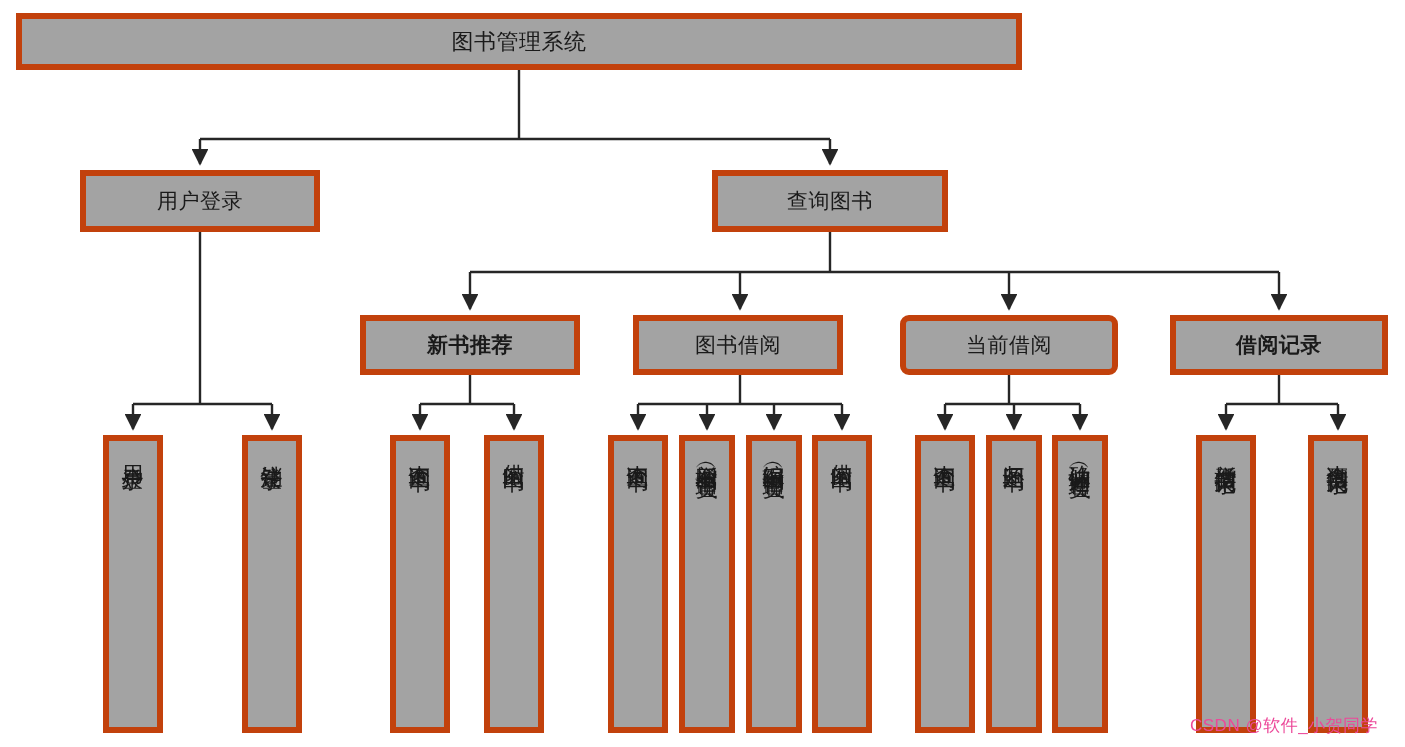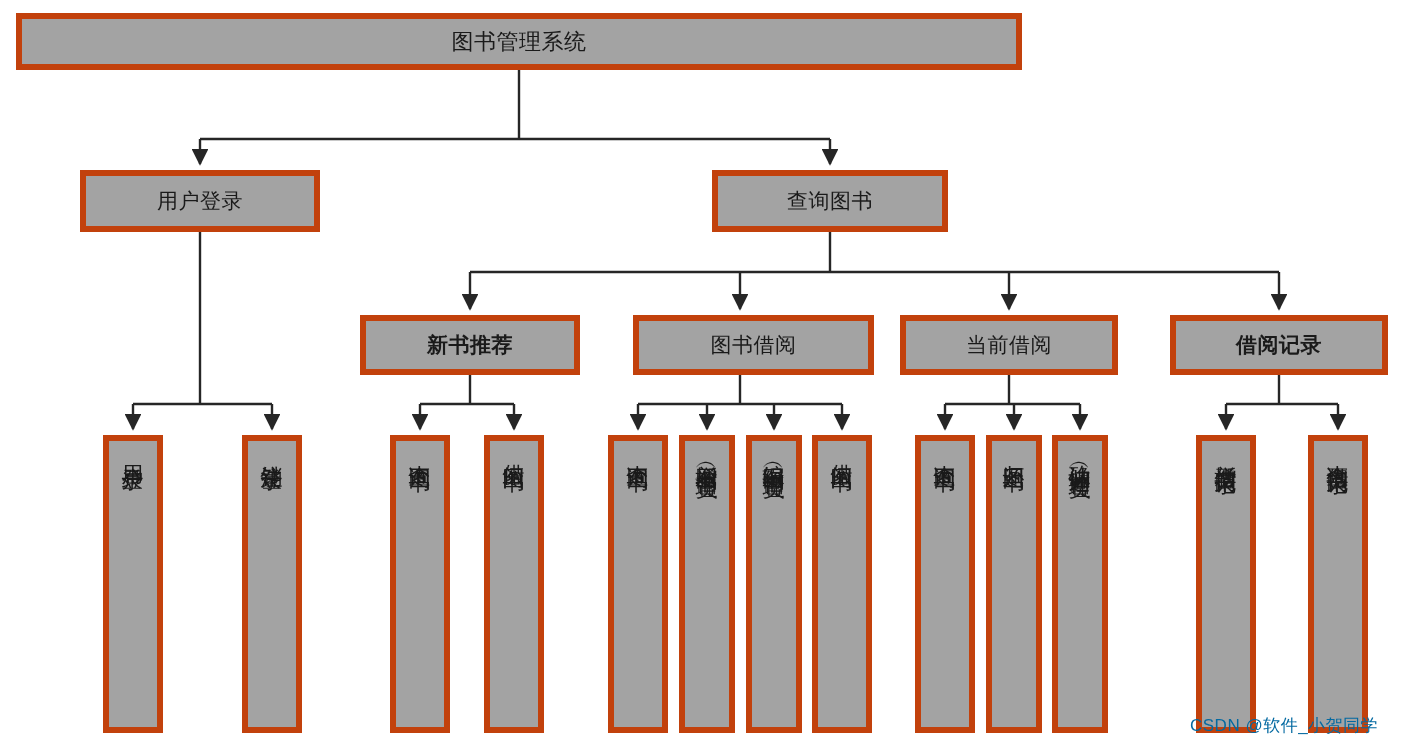--- a/index.html
+++ b/index.html
@@ -57,21 +57,21 @@
     writing-mode: vertical-rl;
     text-orientation: upright;
     font-size: 22px;
     line-height: 1.14;
     letter-spacing: 2px;
     white-space: normal;
     max-height: 290px;
   }
   .watermark {
     position: absolute;
-    color: #0369a1;
+    color: #ec4899;
     font-size: 17px;
     letter-spacing: 0.5px;
     z-index: 5;
     user-select: none;
     white-space: nowrap;
   }
 </style>
 </head>
 <body>
 
@@ -134,24 +134,24 @@
   <div class="node horizontal" style="left:80px; top:170px; width:240px; height:62px;">
     <span class="node-label">用户登录</span>
   </div>
   <div class="node horizontal" style="left:712px; top:170px; width:236px; height:62px;">
     <span class="node-label">查询图书</span>
   </div>
 
   <div class="node horizontal" style="left:360px; top:315px; width:220px; height:60px;font-weight:bold;">
     <span class="node-label">新书推荐</span>
   </div>
-  <div class="node horizontal" style="left:633px; top:315px; width:241px; height:60px;">
+  <div class="node horizontal" style="left:633px; top:315px; width:210px; height:60px;">
     <span class="node-label">图书借阅</span>
   </div>
-  <div class="node horizontal" style="left:900px; top:315px; width:218px; height:60px;">
+  <div class="node horizontal" style="left:900px; top:315px; width:218px; height:60px;border-radius:9px;">
     <span class="node-label">当前借阅</span>
   </div>
   <div class="node horizontal" style="left:1170px; top:315px; width:218px; height:60px;font-weight:bold;">
     <span class="node-label">借阅记录</span>
   </div>
 
   <div class="node vertical" style="left:103px; top:435px; width:60px; height:298px;">
     <span class="node-label">用户登录</span>
   </div>
   <div class="node vertical" style="left:242px; top:435px; width:60px; height:298px;">

